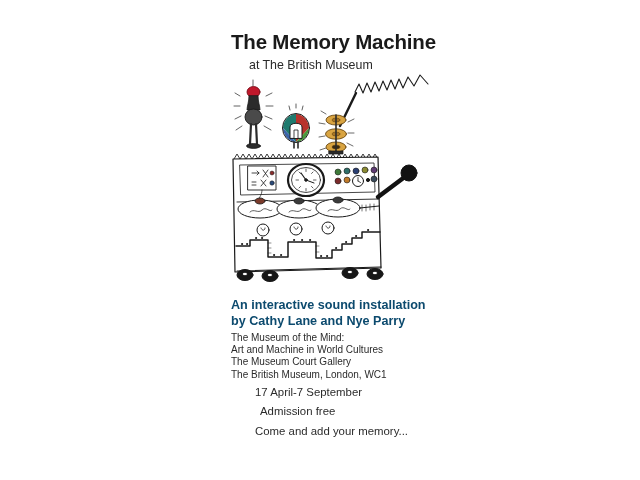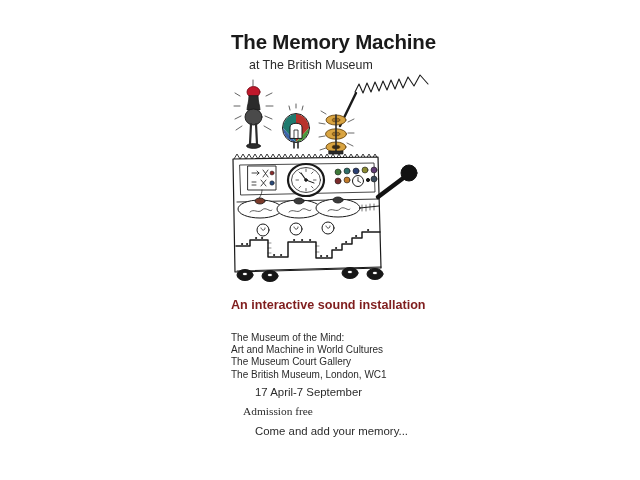--- a/index.html
+++ b/index.html
@@ -65,21 +65,21 @@
   
   #credits-block {
     position: absolute;
     left: 231px;
     top: 297px;
     width: 330px;
   }
   .credit-line {
     font-size: 12.6px;
     font-weight: bold;
-    color: #7f1d1d;
+    color: #0c4a6e;
     line-height: 1.3;
     white-space: nowrap;
   }
 
   #details-block {
     position: absolute;
     left: 231px;
     top: 332px;
     width: 330px;
   }
@@ -91,23 +91,22 @@
     white-space: nowrap;
   }
 
   #dates-block {
     position: absolute;
     left: 231px;
     top: 386px;
   }
   #admission-block {
     position: absolute;
-    left: 219px;
+    left: 236px;
     top: 405px;
-    font-family: Liberation Serif, serif;
   }
   #invite-block {
     position: absolute;
     left: 231px;
     top: 425px;
   }
   .standalone-line {
     font-size: 11.4px;
     font-weight: normal;
     color: #2b2b2b;
@@ -343,20 +342,21 @@
           <ellipse cx="147" cy="212" rx="8" ry="5.5" fill="#171717" stroke="#171717" stroke-width="1"></ellipse>
           <ellipse cx="147" cy="211" rx="2.6" ry="1.8" fill="#ffffff"></ellipse>
         </g>
 
       </g>
     </svg>
   </div>
 
   <div id="credits-block">
     <div class="credit-line">An interactive sound installation</div>
+    <div class="credit-line">by Cathy Lane and Nye Parry</div>
   </div>
 
   <div id="details-block">
     <div class="detail-line">The Museum of the Mind:</div>
     <div class="detail-line">Art and Machine in World Cultures</div>
     <div class="detail-line">The Museum Court Gallery</div>
     <div class="detail-line">The British Museum, London, WC1</div>
   </div>
 
   <div id="dates-block">

